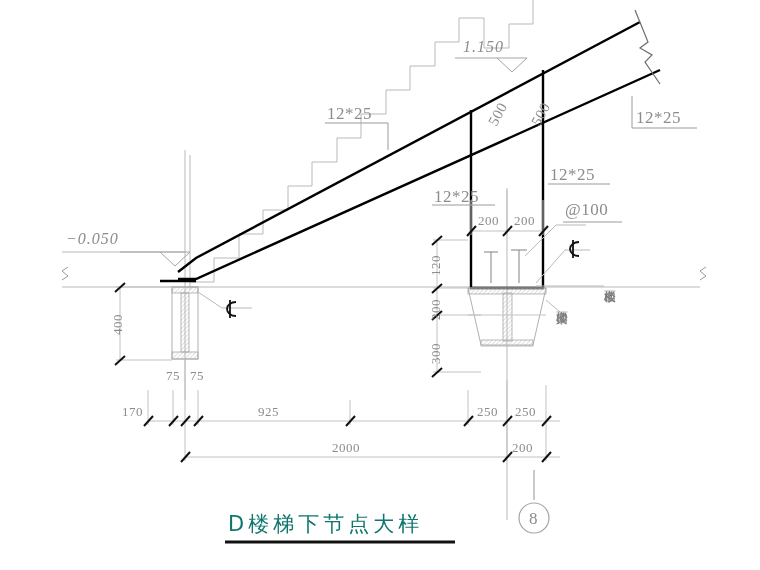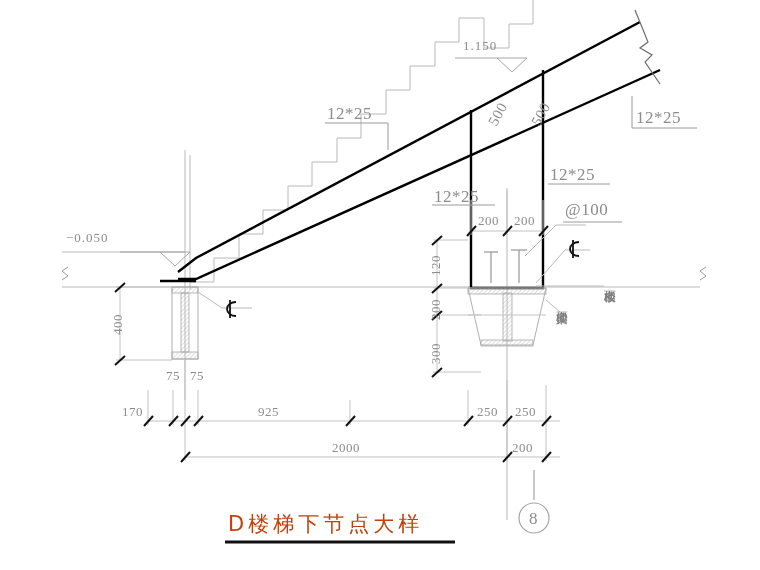--- a/index.html
+++ b/index.html
@@ -1,24 +1,24 @@
 <!DOCTYPE html>
 <html><head>
 <meta charset="utf-8">
 <style>
   html,body{margin:0;padding:0;background:#ffffff;}
   body{width:760px;height:570px;overflow:hidden;font-family:"Liberation Serif",serif;}
   #stage{position:relative;width:760px;height:570px;background:#fff;}
   svg.draw{position:absolute;left:0;top:0;width:760px;height:570px;}
   .t{position:absolute;white-space:nowrap;color:#8c8c8c;font-family:"Liberation Serif",serif;}
   .t.dim{font-size:13px;letter-spacing:.5px;}
-  .t.elev{font-size:13px;letter-spacing:1px;}
+  .t.elev{font-size:16px;letter-spacing:1px;font-style:italic;}
   .t.note{font-size:17px;letter-spacing:.5px;}
   .t.cjk{font-family:"DejaVu Sans",sans-serif;color:#7a7a7a;}
-  .t.title{font-size:21px;color:#c2410c;letter-spacing:4px;font-family:"DejaVu Sans",sans-serif;}
+  .t.title{font-size:21px;color:#0f766e;letter-spacing:4px;font-family:"DejaVu Sans",sans-serif;}
   .vert{writing-mode:vertical-rl;text-orientation:upright;}
   .rotneg90{transform:rotate(-90deg);transform-origin:left top;}
 </style>
 </head>
 <body>
 
 <div id="stage">
 
   <svg class="draw" viewBox="0 0 760 570">
     <defs>

